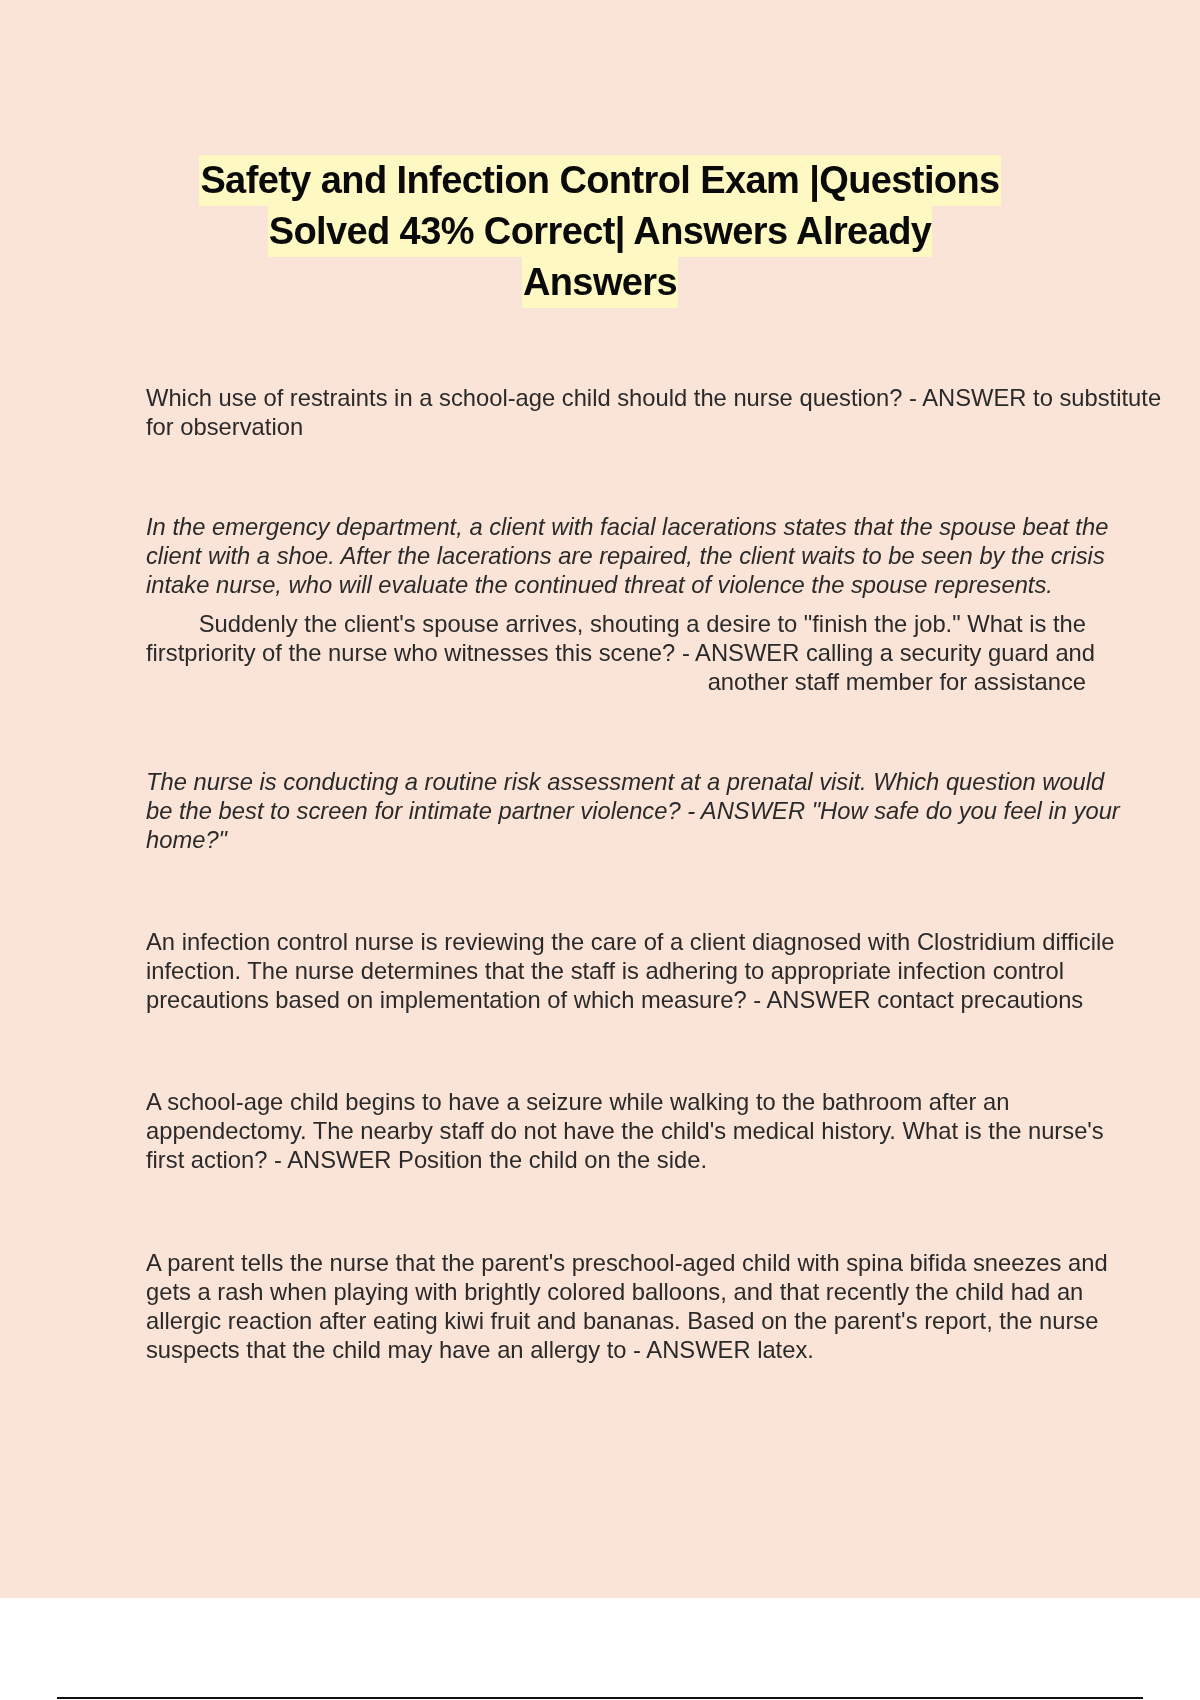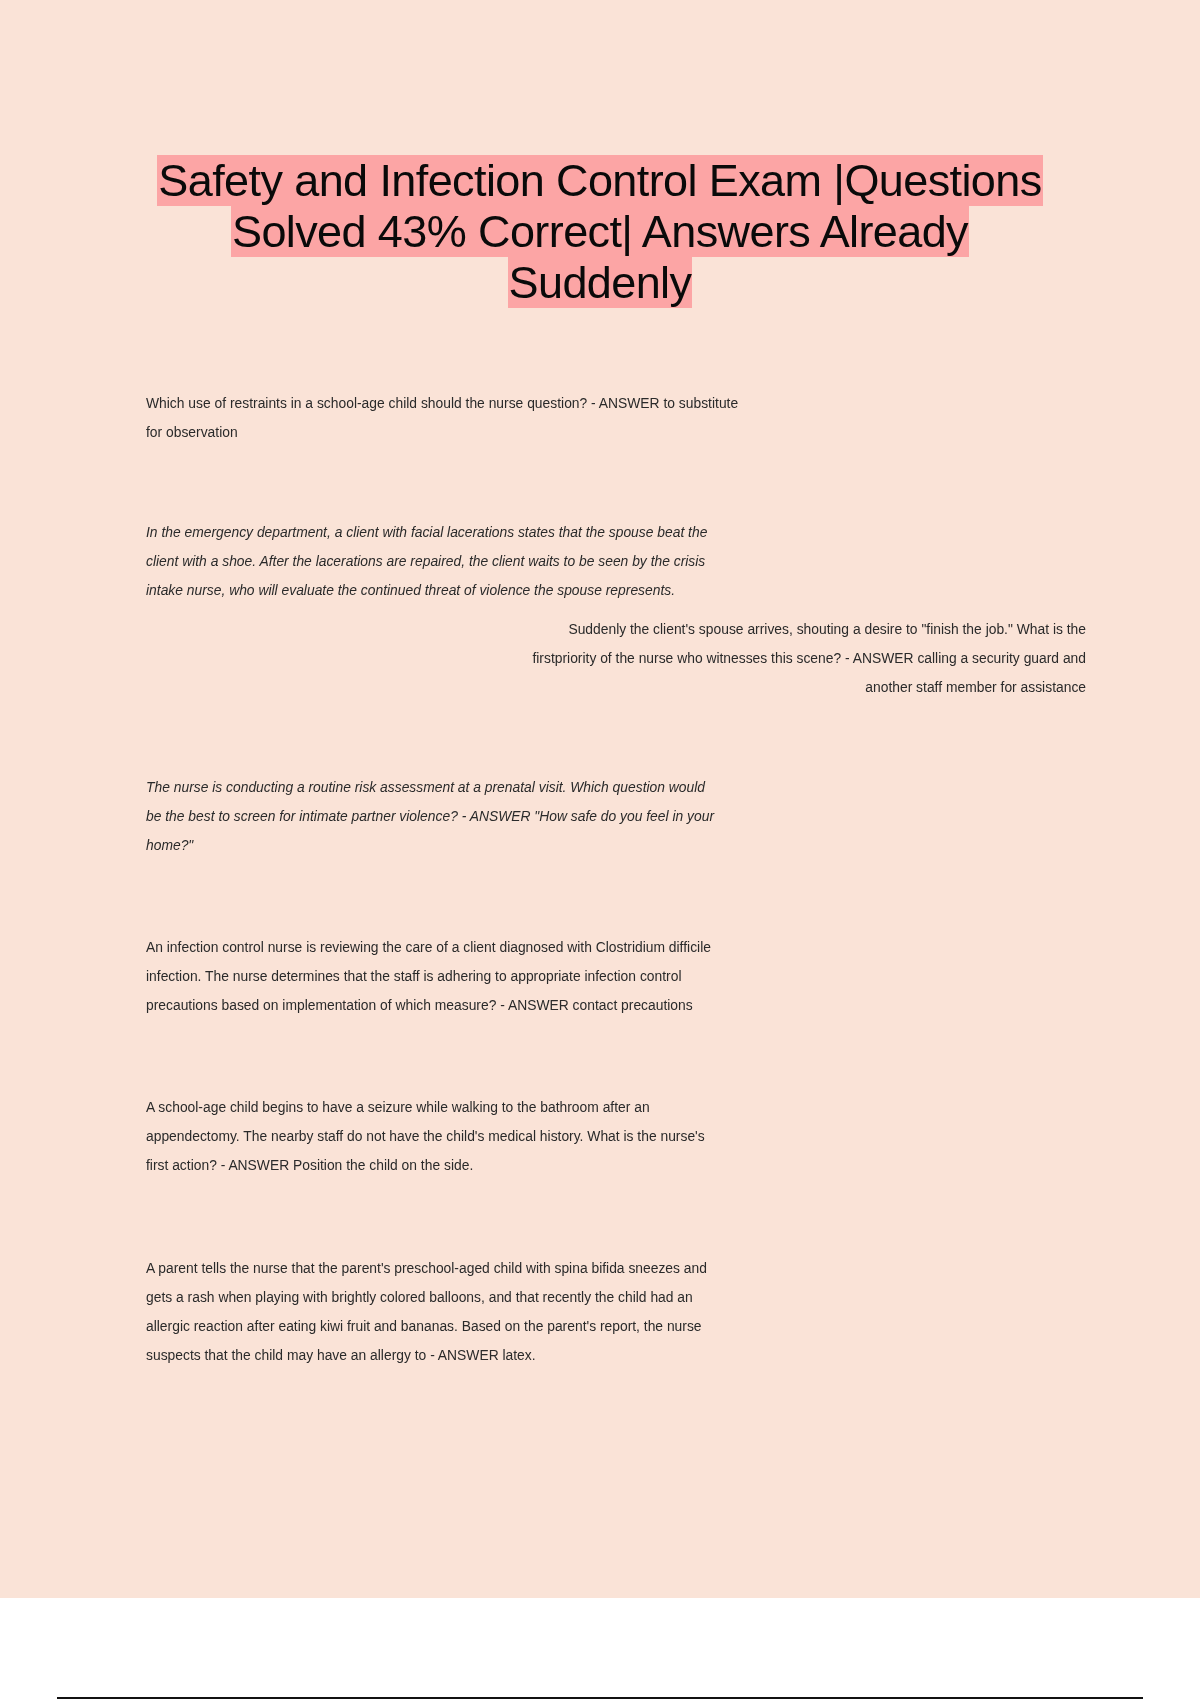--- a/index.html
+++ b/index.html
@@ -28,38 +28,37 @@
       width: 1200px;
       text-align: center;
     }
     .title-line {
       display: block;
       height: 51px;
       line-height: 51px;
     }
     .title-line span {
       display: inline-block;
-      background: #fca5a5;
+      background: #fef9c3;
       color: #0a0a0a;
-      font-weight: normal;
-      font-size: 45px;
+      font-weight: bold;
+      font-size: 38px;
       line-height: 51px;
       height: 51px;
       white-space: nowrap;
       letter-spacing: -0.6px;
       padding: 0 1px;
     }
     .para {
       position: absolute;
       left: 146px;
       width: 950px;
       color: #2a2a2a;
-      font-size: 14px;
+      font-size: 24px;
       line-height: 29px;
-      margin-top: 6px;
     }
     .para .ln {
       display: block;
       white-space: nowrap;
       height: 29px;
       transform-origin: left center;
     }
     .footer-rule {
       position: absolute;
       left: 57px;
@@ -70,21 +69,21 @@
     }
   </style>
 </head>
 <body>
 
 <div class="page-bg"></div>
 
 <div class="title">
   <div class="title-line"><span>Safety and Infection Control Exam |Questions</span></div>
   <div class="title-line"><span>Solved 43% Correct| Answers Already</span></div>
-  <div class="title-line"><span>Suddenly</span></div>
+  <div class="title-line"><span>Answers</span></div>
 </div>
 
 <div class="para" style="top:383px;">
   <span class="ln" style="transform: scaleX(0.9895);">Which use of restraints in a school-age child should the nurse question? - ANSWER to substitute</span>
   <span class="ln" style="transform: scaleX(0.9895);">for observation</span>
 </div>
 
 <div class="para" style="top:512px;font-style:italic;">
   <span class="ln" style="transform: scaleX(0.9895);">In the emergency department, a client with facial lacerations states that the spouse beat the</span>
   <span class="ln" style="transform: scaleX(0.9895);">client with a shoe. After the lacerations are repaired, the client waits to be seen by the crisis</span>

